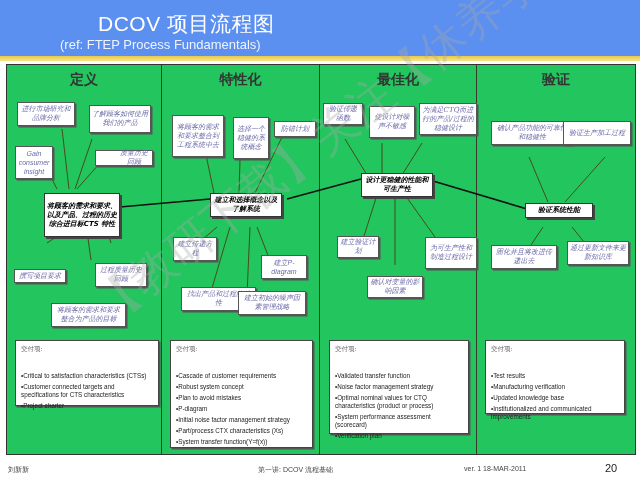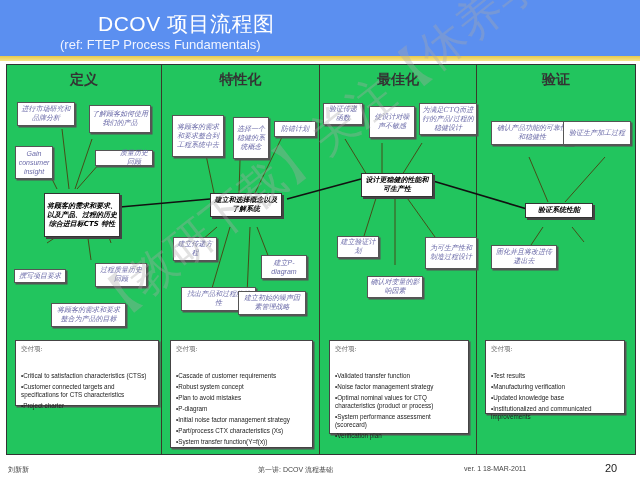--- a/index.html
+++ b/index.html
@@ -109,20 +109,21 @@
   <div class="box" style="left:412px;top:38px;width:58px;height:32px;">为满足CTQ而进行的产品/过程的稳健设计</div>
   <div class="hub" style="left:354px;top:108px;width:72px;height:24px;">设计更稳健的性能和可生产性</div>
   <div class="box" style="left:330px;top:171px;width:42px;height:22px;">建立验证计划</div>
   <div class="box" style="left:360px;top:211px;width:56px;height:22px;">确认对变量的影响因素</div>
   <div class="box" style="left:418px;top:172px;width:52px;height:32px;">为可生产性和制造过程设计</div>
 
   <div class="box" style="left:484px;top:56px;width:82px;height:24px;">确认产品功能的可靠性和稳健性</div>
   <div class="box" style="left:556px;top:56px;width:68px;height:24px;">验证生产加工过程</div>
   <div class="hub" style="left:518px;top:138px;width:68px;height:15px;">验证系统性能</div>
   <div class="box" style="left:484px;top:180px;width:66px;height:24px;">固化并且将改进传递出去</div>
+  <div class="box" style="left:560px;top:176px;width:62px;height:24px;">通过更新文件来更新知识库</div>
 
   <div class="deliv" style="left:8px;top:275px;width:144px;height:66px;">
     <div class="dh">交付项:</div>
     <div class="di">•Critical to satisfaction characteristics (CTSs)</div>
     <div class="di">•Customer connected targets and specifications for CTS characteristics</div>
     <div class="di">•Project charter</div>
   </div>
   <div class="deliv" style="left:163px;top:275px;width:143px;height:108px;">
     <div class="dh">交付项:</div>
     <div class="di">•Cascade of customer requirements</div>

